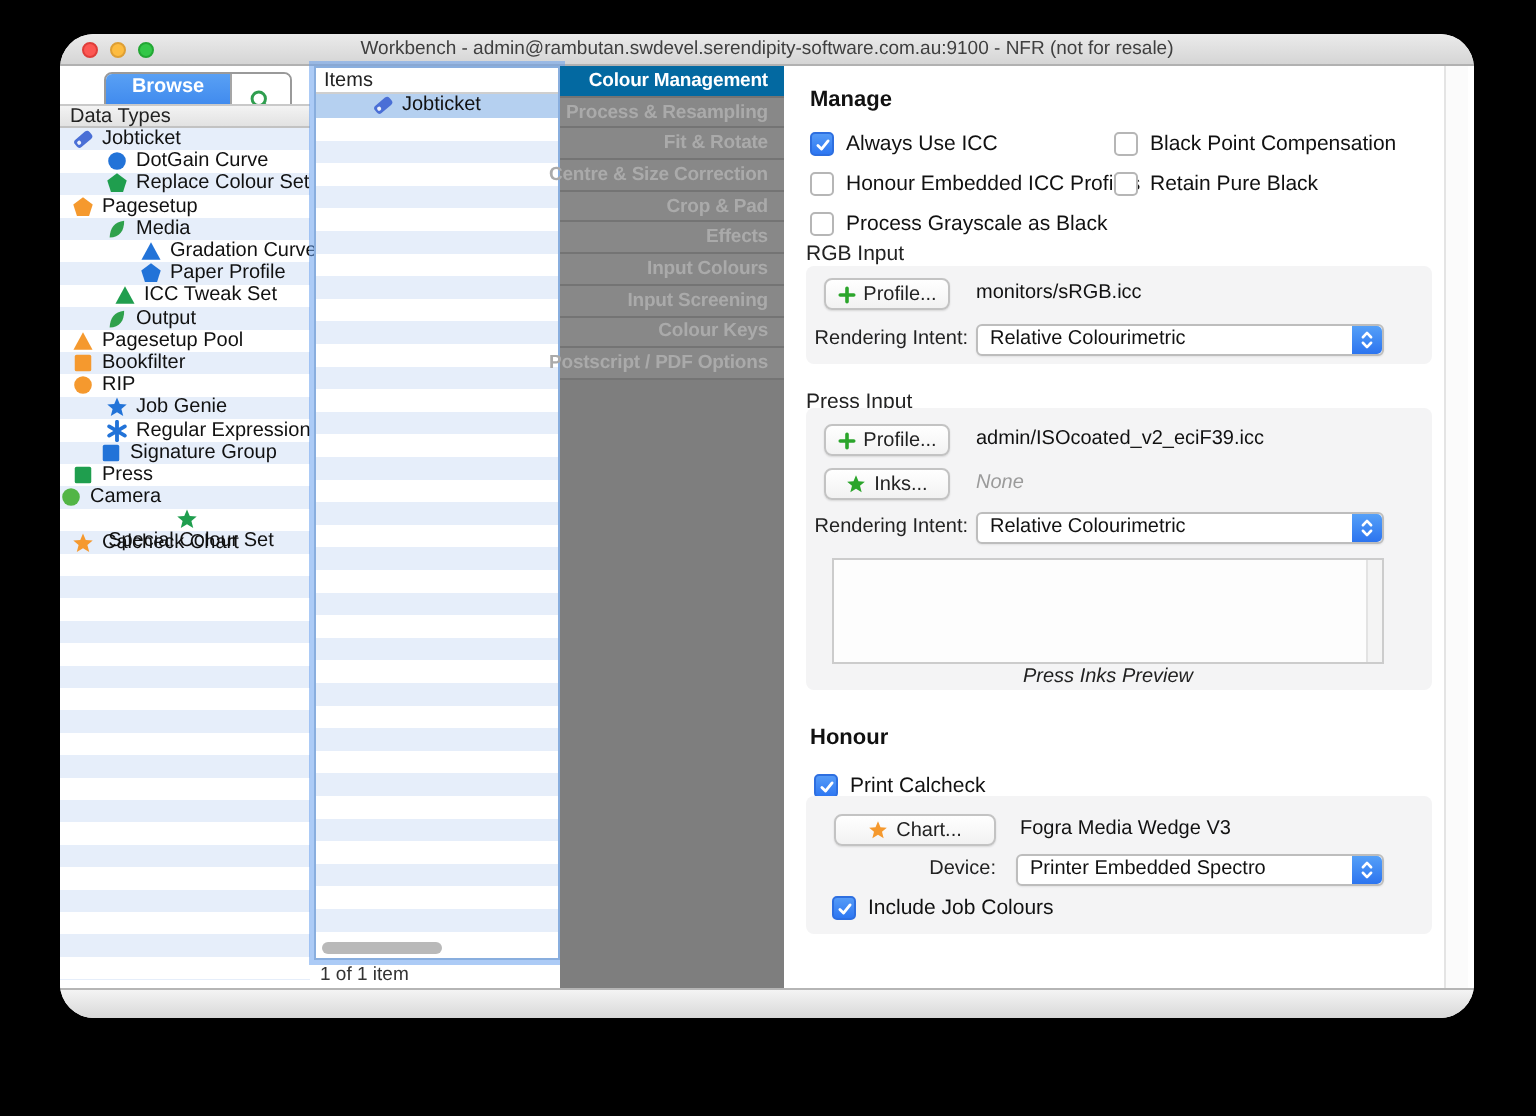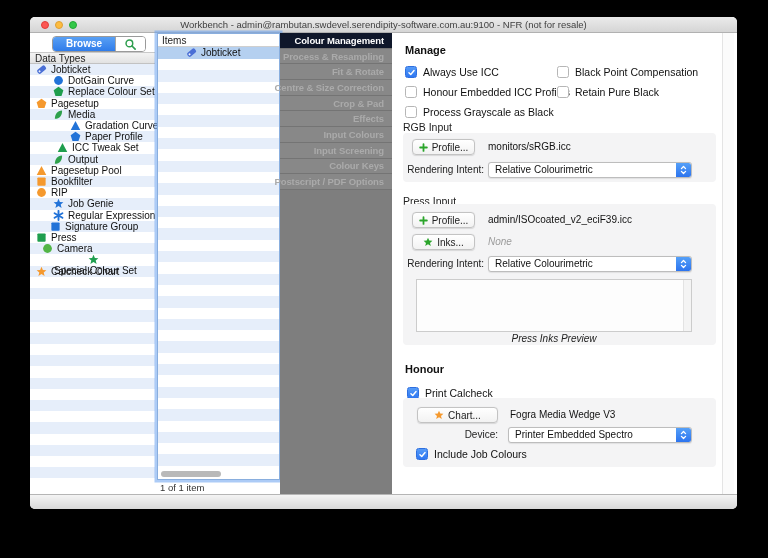--- a/index.html
+++ b/index.html
@@ -1,33 +1,33 @@
 <!DOCTYPE html>
 <html><head>
 <meta charset="utf-8">
 <style>
   html,body{margin:0;padding:0;background:#000;width:768px;height:558px;overflow:hidden;
     font-family:"Liberation Sans", sans-serif; -webkit-font-smoothing:antialiased;}
   *{box-sizing:border-box;}
   .window{position:absolute;left:30px;top:17px;width:707px;height:492px;background:#fff;
-    border-radius:5px;overflow:hidden;box-shadow:0 10px 30px rgba(0,0,0,.6);}
+    border-radius:17px;overflow:hidden;box-shadow:0 10px 30px rgba(0,0,0,.6);}
   
   .titlebar{position:absolute;left:0;top:0;width:100%;height:16px;
     background:linear-gradient(#ebebeb,#d5d5d5);border-bottom:1px solid #b1b1b1;}
   .title{position:absolute;left:0;right:0;top:0;height:16px;line-height:16px;text-align:center;
     font-size:9.5px;color:#3f3f3f;white-space:nowrap;}
   .light{position:absolute;top:4px;width:8px;height:8px;border-radius:50%;}
   .light.red{left:11px;background:#fc5753;border:0.5px solid #df3e3a;}
   .light.yellow{left:25px;background:#fdbc40;border:0.5px solid #de9f34;}
   .light.green{left:39px;background:#33c748;border:0.5px solid #23a734;}
   
   .content{position:absolute;left:0;top:16px;width:707px;height:461px;background:#fff;}
   
   .sidebar{position:absolute;left:0;top:0;width:125px;height:461px;background:#fff;}
-  .browse-ctrl{position:absolute;left:22px;top:3px;width:94px;height:16px;border:1px solid #9a9a9a;
+  .browse-ctrl{position:absolute;left:22px;top:3px;width:94px;height:28px;border:1px solid #9a9a9a;
     border-radius:4px;overflow:hidden;display:flex;}
   .browse-seg{flex:1;background:linear-gradient(#59a0f4,#2f7cea);color:#fff;font-size:10px;
     font-weight:bold;text-align:center;line-height:14px;}
   .search-seg{width:30px;background:#fff;border-left:1px solid #a5a5a5;display:flex;
     align-items:center;justify-content:center;}
   .dt-header{position:absolute;left:0;top:19px;width:125px;height:12px;
     background:linear-gradient(#f3f3f3,#e2e2e2);border-top:1px solid #c9c9c9;
     border-bottom:1px solid #c2c2c2;font-size:10px;line-height:11px;padding-left:5px;color:#222;}
   .dt-list{position:absolute;left:0;top:31px;width:125px;height:426px;
     background:repeating-linear-gradient(to bottom,#e6eefa 0px,#e6eefa 11.2px,#ffffff 11.2px,#ffffff 22.4px);}
@@ -45,21 +45,21 @@
   .items-stripes{position:absolute;left:0;top:24.5px;width:100%;bottom:10px;
     background:repeating-linear-gradient(to bottom,#ffffff 0px,#ffffff 11.3px,#e6eefa 11.3px,#e6eefa 22.6px);}
   .items-bottom{position:absolute;left:0;bottom:0;width:100%;height:10px;background:#fff;}
   .hthumb{position:absolute;left:3px;bottom:2px;width:60px;height:6px;background:#b9b9b9;border-radius:3px;}
   .items-status{position:absolute;left:130px;top:449px;font-size:9.5px;color:#333;}
   
   .menu{position:absolute;left:250px;top:0;width:112px;height:461px;background:#7e7e7e;}
   .menu-item{height:15.7px;display:flex;align-items:center;justify-content:flex-end;
     padding-right:8px;font-size:9.5px;font-weight:bold;color:#aaaaaa;background:#888888;
     border-bottom:1px solid #747474;white-space:nowrap;letter-spacing:-0.1px;}
-  .menu-item.selected{background:#0f172a;color:#ffffff;}
+  .menu-item.selected{background:#0369a1;color:#ffffff;}
   
   .panel{position:absolute;left:362px;top:0;width:345px;height:461px;background:#fff;}
   .sec-title{position:absolute;font-size:11px;font-weight:bold;color:#111;}
   .grp-label{position:absolute;font-size:10.5px;color:#222;}
   .grp-box{position:absolute;width:313px;background:#f4f4f5;border-radius:4px;}
   .cb-grid{position:absolute;left:13px;top:29px;width:320px;display:grid;
     grid-template-columns:152px 1fr;grid-auto-rows:20px;}
   .cb-row{display:flex;align-items:center;gap:6px;font-size:10.5px;color:#111;white-space:nowrap;}
   .cb{width:12px;height:12px;border-radius:2.5px;border:1px solid #b6b6b6;background:#fff;
     flex:0 0 12px;display:flex;align-items:center;justify-content:center;}
@@ -240,21 +240,21 @@
             <span>Signature Group</span>
           </div>
           <div class="dt-row" style="top: 168px; padding-left: 6px;">
             <span class="ic">
               <svg width="11" height="11" viewBox="0 0 12 12">
                 <rect x="1.5" y="1.5" width="9" height="9" rx="1" fill="#1f9e4e"></rect>
               </svg>
             </span>
             <span>Press</span>
           </div>
-          <div class="dt-row" style="top: 179.2px; padding-left: 12px;">
+          <div class="dt-row" style="top: 179.2px; padding-left: 0;">
             <span class="ic">
               <svg width="11" height="11" viewBox="0 0 12 12">
                 <circle cx="6" cy="6" r="4.8" fill="#52b546"></circle>
               </svg>
             </span>
             <span>Camera</span>
           </div>
           <div class="dt-row" style="top: 190.4px; padding-left: 6px; flex-direction: column;">
             <span class="ic">
               <svg width="11" height="11" viewBox="0 0 12 12">

